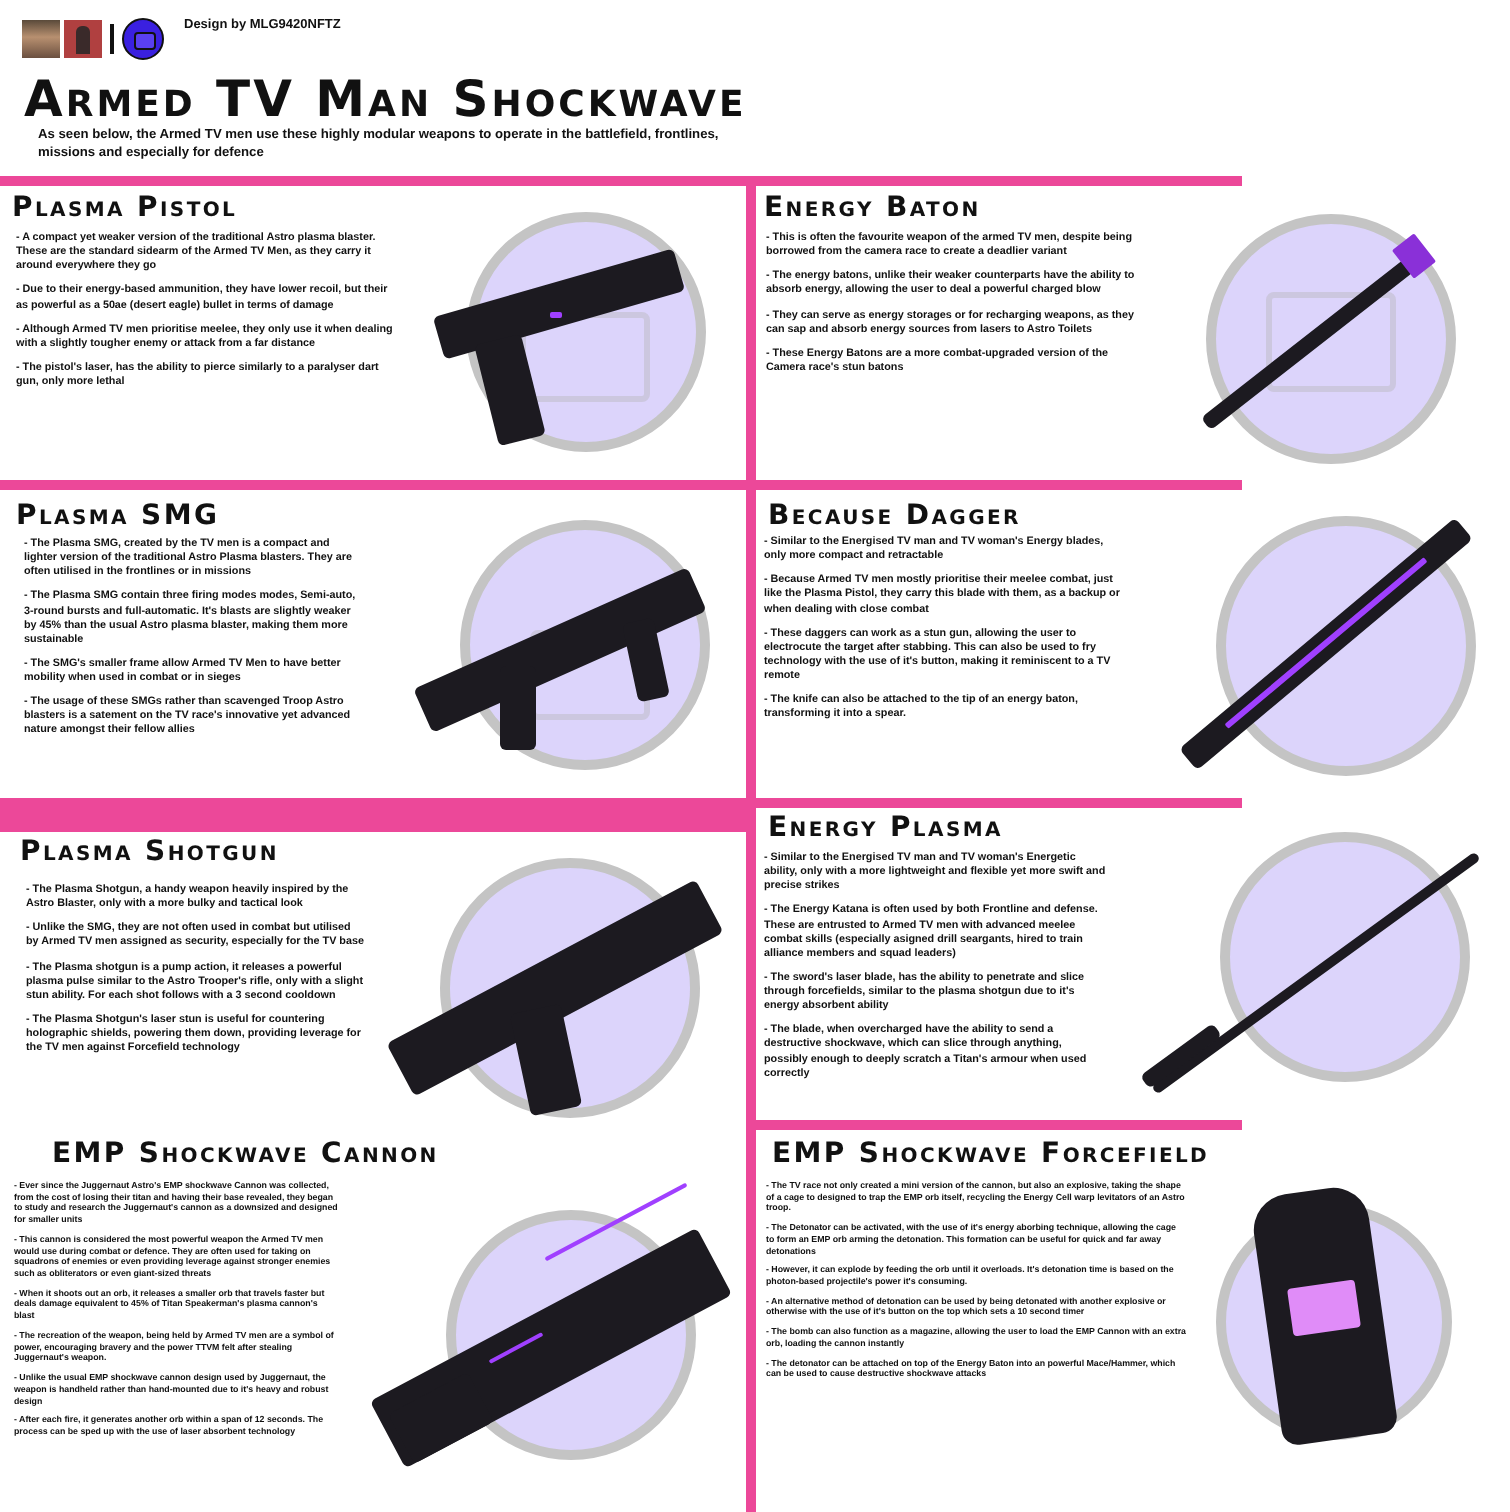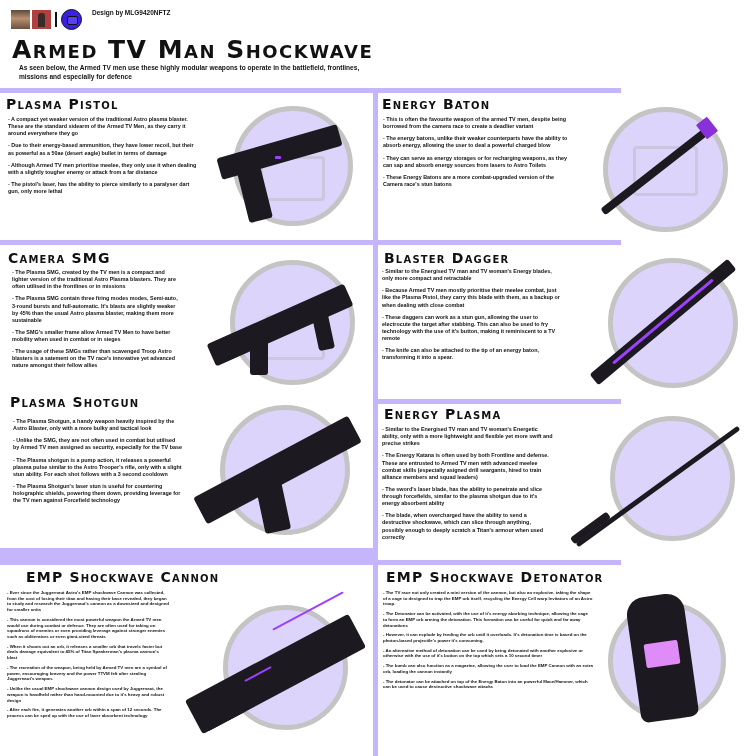--- a/index.html
+++ b/index.html
@@ -11,40 +11,40 @@
   .avatar.a1 { left: 11px; background: linear-gradient(180deg, #5a4a3a 0%, #b89070 45%, #6b5040 100%); }
   .avatar.a2 { left: 32px; background: #b04040; }
   .avatar.a2::after { content: ""; position: absolute; left: 6px; top: 3px; width: 7px; height: 14px; background: #3a2a2a; border-radius: 3px 3px 0 0; }
   .sep { position: absolute; left: 55px; top: 12px; width: 2px; height: 15px; background: #111; }
   .tv-badge { position: absolute; left: 61px; top: 9px; width: 21px; height: 21px; border-radius: 50%; background: #3a20e0; border: 1px solid #111; }
   .tv-badge::after { content: ""; position: absolute; left: 5px; top: 6px; width: 9px; height: 7px; border: 1.5px solid #111; border-radius: 2px; background: #5a40f0; }
   .credit { position: absolute; left: 92px; top: 9px; font-size: 6.5px; font-weight: bold; }
   .main-title { position: absolute; left: 12px; top: 35px; font-family: "DejaVu Sans", sans-serif; font-weight: bold; font-size: 25px; letter-spacing: 1.5px; font-variant: small-caps; }
   .subtitle { position: absolute; left: 19px; top: 64px; width: 360px; font-size: 6.6px; font-weight: bold; line-height: 1.35; }
 
-  .grid { position: absolute; left: 0; top: 88px; width: 621px; height: 668px; background: #c4b5fd; }
+  .grid { position: absolute; left: 0; top: 88px; width: 621px; height: 668px; background: #ec4899; }
   .panel { position: absolute; background: #fff; overflow: hidden; }
   .panel h2 { position: absolute; font-family: "DejaVu Sans", sans-serif; font-weight: bold; font-size: 14px; letter-spacing: 1.2px; font-variant: small-caps; white-space: nowrap; }
   .panel .body { position: absolute; font-size: 5.4px; font-weight: bold; line-height: 1.32; }
   .panel .body p { margin-bottom: 5px; }
   .panel .body.small { font-size: 4.4px; line-height: 1.3; }
   .panel .body.small p { margin-bottom: 4px; }
 
   .art { position: absolute; }
   .ring { position: absolute; border-radius: 50%; background: #dcd4fb; border: 5px solid #c4c4c4; }
   .tv-ghost { position: absolute; border: 3px solid #c0bcc8; border-radius: 4px; opacity: 0.55; }
   .weapon { position: absolute; background: #1c1a20; border-radius: 3px; }
   .glow { position: absolute; background: #a040ff; border-radius: 1px; }
 
   
   #p1 { left: 0; top: 5px; width: 373px; height: 147px; }
   #p2 { left: 378px; top: 5px; width: 377px; height: 147px; }
   #p3 { left: 0; top: 157px; width: 373px; height: 154px; }
   #p4 { left: 378px; top: 157px; width: 377px; height: 154px; }
-  #p5 { left: 0; top: 304px; width: 373px; height: 156px; padding-left: 48px; }
+  #p5 { left: 0; top: 328px; width: 373px; height: 156px; padding-left: 48px; }
   #p6 { left: 378px; top: 316px; width: 377px; height: 156px; }
   #p7 { left: 0; top: 477px; width: 373px; height: 191px; }
   #p8 { left: 378px; top: 477px; width: 377px; height: 191px; }
 </style>
 </head>
 <body>
 
 <div class="header">
   <div class="avatar a1"></div>
   <div class="avatar a2"></div>
@@ -84,38 +84,38 @@
     </div>
     <div class="art" style="left:210px;top:8px;width:160px;height:132px;">
       <div class="ring" style="left:15px;top:6px;width:125px;height:125px;"></div>
       <div class="tv-ghost" style="left:45px;top:45px;width:65px;height:50px;"></div>
       <div class="weapon" style="left:0px;top:64px;width:140px;height:8px;transform:rotate(-38deg);"></div>
       <div class="glow" style="left:112px;top:18px;width:14px;height:18px;transform:rotate(-38deg);background:#8a30d8;"></div>
     </div>
   </section>
 
   <section class="panel" id="p3">
-    <h2 style="left:8px;top:5px;">Camera SMG</h2>
+    <h2 style="left:8px;top:5px;">Plasma SMG</h2>
     <div class="body" style="left:12px;top:24px;width:168px;">
       <p>- The Plasma SMG, created by the TV men is a compact and lighter version of the traditional Astro Plasma blasters. They are often utilised in the frontlines or in missions</p>
       <p>- The Plasma SMG contain three firing modes modes, Semi-auto, 3-round bursts and full-automatic. It's blasts are slightly weaker by 45% than the usual Astro plasma blaster, making them more sustainable</p>
       <p>- The SMG's smaller frame allow Armed TV Men to have better mobility when used in combat or in sieges</p>
       <p>- The usage of these SMGs rather than scavenged Troop Astro blasters is a satement on the TV race's innovative yet advanced nature amongst their fellow allies</p>
     </div>
     <div class="art" style="left:195px;top:10px;width:170px;height:135px;">
       <div class="ring" style="left:35px;top:5px;width:125px;height:125px;"></div>
       <div class="tv-ghost" style="left:70px;top:60px;width:60px;height:45px;"></div>
       <div class="weapon" style="left:10px;top:58px;width:150px;height:24px;transform:rotate(-24deg);"></div>
       <div class="weapon" style="left:55px;top:78px;width:18px;height:42px;"></div>
       <div class="weapon" style="left:120px;top:55px;width:16px;height:40px;transform:rotate(-12deg);"></div>
     </div>
   </section>
 
   <section class="panel" id="p4">
-    <h2 style="left:6px;top:5px;">Blaster Dagger</h2>
+    <h2 style="left:6px;top:5px;">Because Dagger</h2>
     <div class="body" style="left:4px;top:23px;width:180px;">
       <p>- Similar to the Energised TV man and TV woman's Energy blades, only more compact and retractable</p>
       <p>- Because Armed TV men mostly prioritise their meelee combat, just like the Plasma Pistol, they carry this blade with them, as a backup or when dealing with close combat</p>
       <p>- These daggers can work as a stun gun, allowing the user to electrocute the target after stabbing. This can also be used to fry technology with the use of it's button, making it reminiscent to a TV remote</p>
       <p>- The knife can also be attached to the tip of an energy baton, transforming it into a spear.</p>
     </div>
     <div class="art" style="left:200px;top:5px;width:175px;height:145px;">
       <div class="ring" style="left:30px;top:8px;width:130px;height:130px;"></div>
       <div class="weapon" style="left:-5px;top:65px;width:180px;height:14px;transform:rotate(-40deg);"></div>
       <div class="glow" style="left:20px;top:70px;width:130px;height:3px;transform:rotate(-40deg);"></div>
@@ -165,21 +165,21 @@
     <div class="art" style="left:183px;top:20px;width:190px;height:165px;">
       <div class="ring" style="left:40px;top:20px;width:125px;height:125px;"></div>
       <div class="weapon" style="left:0px;top:70px;width:185px;height:38px;transform:rotate(-28deg);"></div>
       <div class="weapon" style="left:15px;top:110px;width:45px;height:28px;transform:rotate(-28deg);"></div>
       <div class="glow" style="left:85px;top:25px;width:80px;height:2px;transform:rotate(-28deg);"></div>
       <div class="glow" style="left:60px;top:88px;width:30px;height:2px;transform:rotate(-28deg);"></div>
     </div>
   </section>
 
   <section class="panel" id="p8">
-    <h2 style="left:8px;top:4px;">EMP Shockwave Detonator</h2>
+    <h2 style="left:8px;top:4px;">EMP Shockwave Forcefield</h2>
     <div class="body small" style="left:5px;top:25px;width:210px;">
       <p>- The TV race not only created a mini version of the cannon, but also an explosive, taking the shape of a cage to designed to trap the EMP orb itself, recycling the Energy Cell warp levitators of an Astro troop.</p>
       <p>- The Detonator can be activated, with the use of it's energy aborbing technique, allowing the cage to form an EMP orb arming the detonation. This formation can be useful for quick and far away detonations</p>
       <p>- However, it can explode by feeding the orb until it overloads. It's detonation time is based on the photon-based projectile's power it's consuming.</p>
       <p>- An alternative method of detonation can be used by being detonated with another explosive or otherwise with the use of it's button on the top which sets a 10 second timer</p>
       <p>- The bomb can also function as a magazine, allowing the user to load the EMP Cannon with an extra orb, loading the cannon instantly</p>
       <p>- The detonator can be attached on top of the Energy Baton into an powerful Mace/Hammer, which can be used to cause destructive shockwave attacks</p>
     </div>
     <div class="art" style="left:225px;top:25px;width:140px;height:150px;">
       <div class="ring" style="left:5px;top:12px;width:118px;height:118px;"></div>

